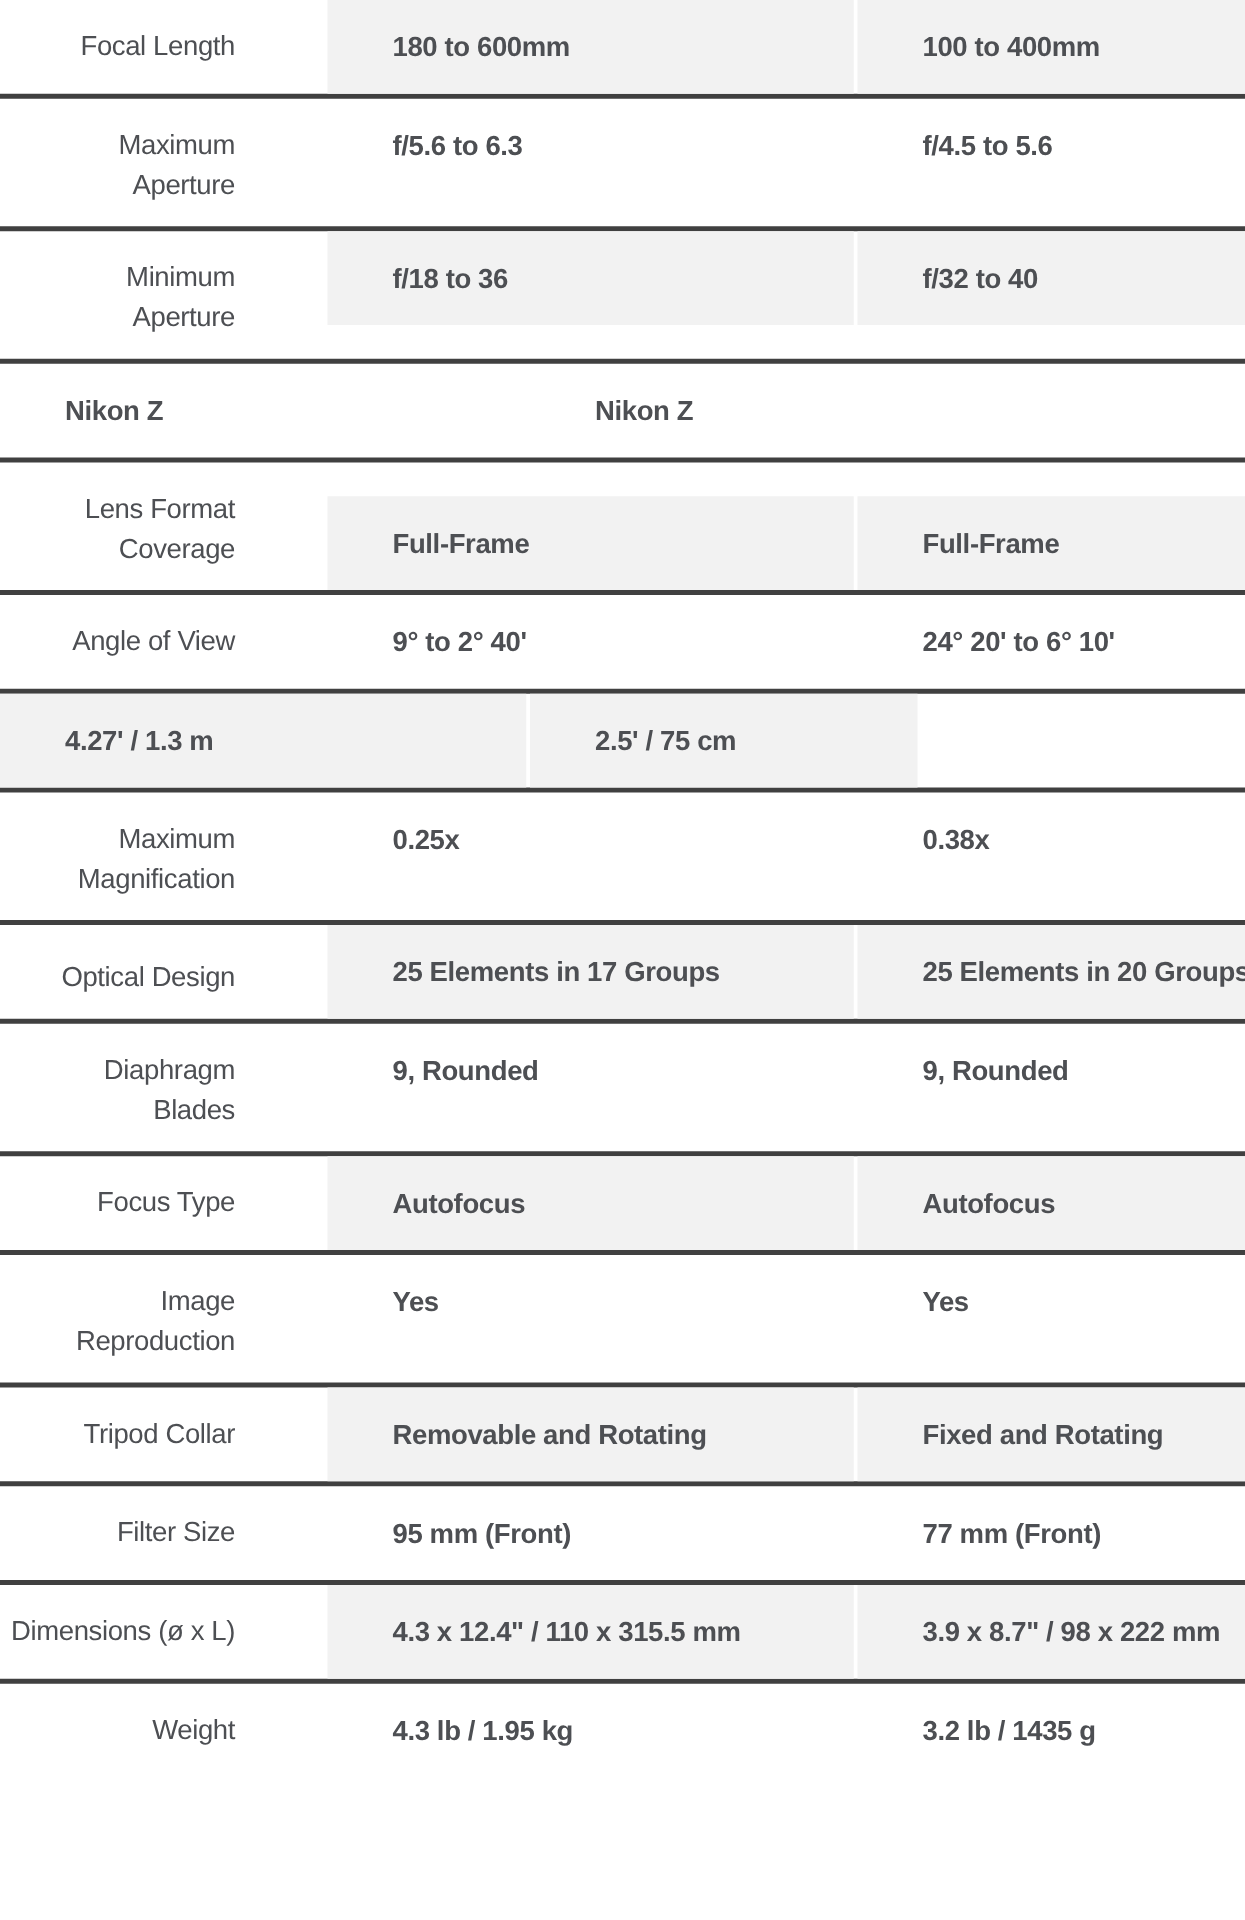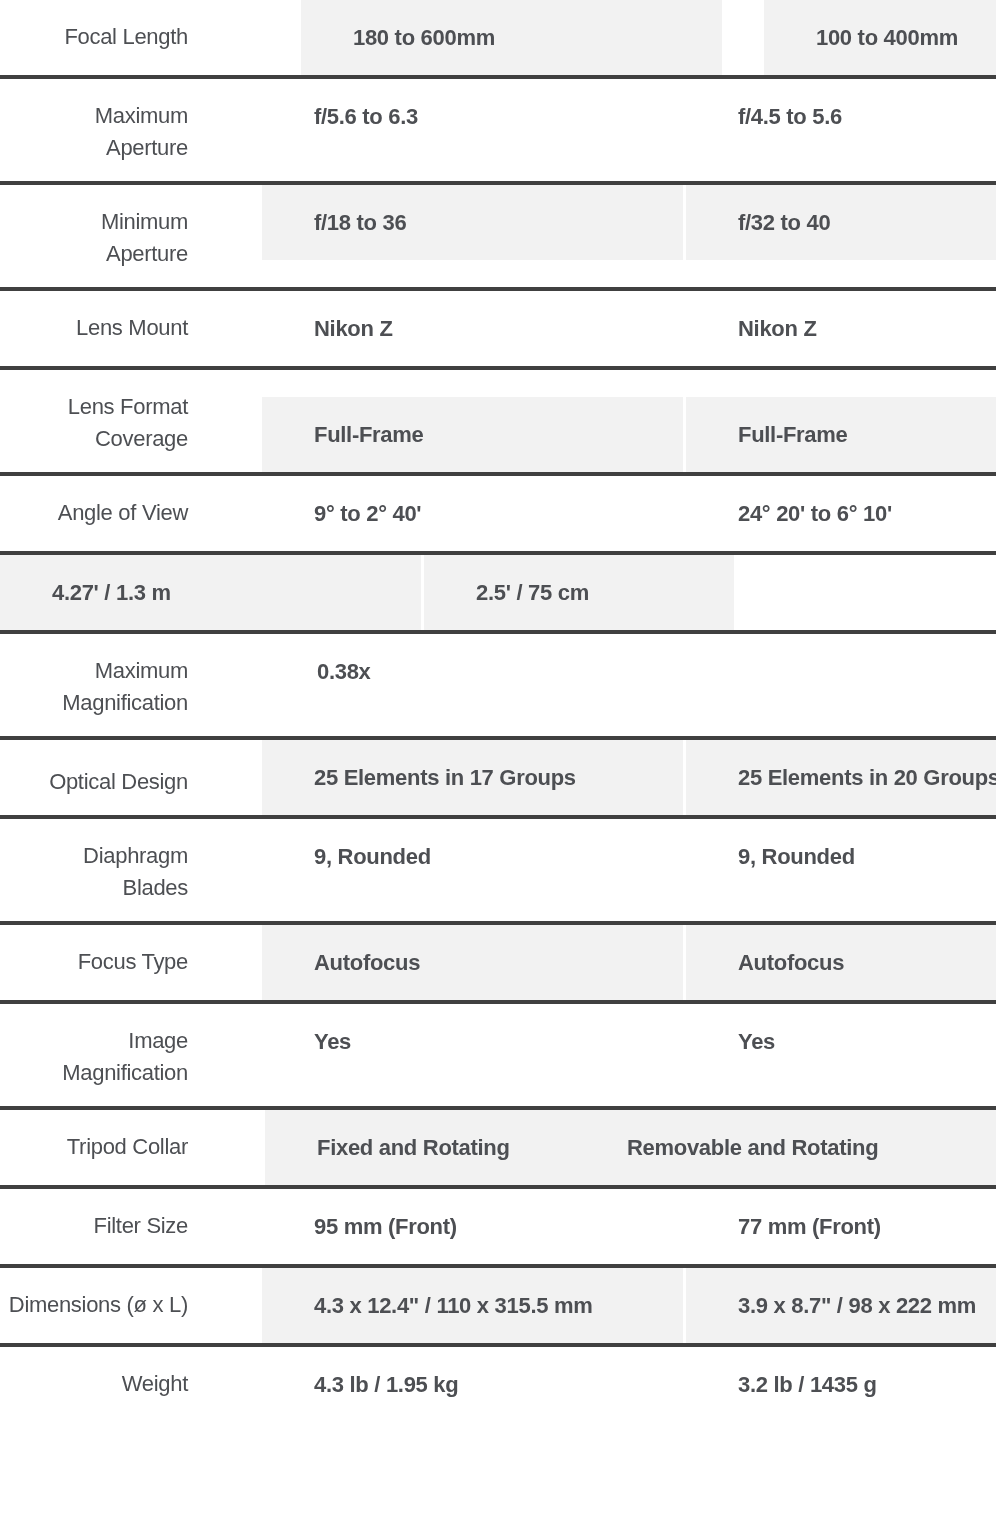--- a/index.html
+++ b/index.html
@@ -21,21 +21,20 @@
     width: 996px;
   }
   .row {
     display: flex;
     align-items: flex-start;
     border-top: 4px solid #404040;
     background: #ffffff;
   }
   .row:first-child {
     border-top: 0;
-    gap: 39px;
   }
   
   .row:nth-child(5),
   .row:nth-child(7),
   .row:nth-child(9) {
     align-items: flex-end;
   }
   .label {
     box-sizing: border-box;
     flex: 0 0 262px;
@@ -84,21 +83,20 @@
   </div>
 
   <div class="row">
     <div class="label">Minimum
 Aperture</div>
     <div class="val v1">f/18 to 36</div>
     <div class="val v2">f/32 to 40</div>
   </div>
 
   <div class="row">
-    <div class="label">Lens Mount</div>
     <div class="val v1">Nikon Z</div>
     <div class="val v2">Nikon Z</div>
   </div>
 
   <div class="row">
     <div class="label">Lens Format
 Coverage</div>
     <div class="val v1">Full-Frame</div>
     <div class="val v2">Full-Frame</div>
   </div>
@@ -110,20 +108,21 @@
   </div>
 
   <div class="row">
     <div class="val v1">4.27' / 1.3 m</div>
     <div class="val v2">2.5' / 75 cm</div>
   </div>
 
   <div class="row">
     <div class="label">Maximum
 Magnification</div>
+    <div class="val v1">0.25x</div>
     <div class="val v2">0.38x</div>
   </div>
 
 
   <div class="row">
     <div class="label">Optical Design</div>
     <div class="val v1">25 Elements in 17 Groups</div>
     <div class="val v2">25 Elements in 20 Groups</div>
   </div>
 
@@ -135,29 +134,29 @@
   </div>
 
   <div class="row">
     <div class="label">Focus Type</div>
     <div class="val v1">Autofocus</div>
     <div class="val v2">Autofocus</div>
   </div>
 
   <div class="row">
     <div class="label">Image
-Magnification</div>
+Reproduction</div>
     <div class="val v1">Yes</div>
     <div class="val v2">Yes</div>
   </div>
 
   <div class="row">
     <div class="label">Tripod Collar</div>
+    <div class="val v1">Removable and Rotating</div>
     <div class="val v2">Fixed and Rotating</div>
-    <div class="val v1">Removable and Rotating</div>
   </div>
 
   <div class="row">
     <div class="label">Filter Size</div>
     <div class="val v1">95 mm (Front)</div>
     <div class="val v2">77 mm (Front)</div>
   </div>
 
   <div class="row">
     <div class="label">Dimensions (ø x L)</div>

